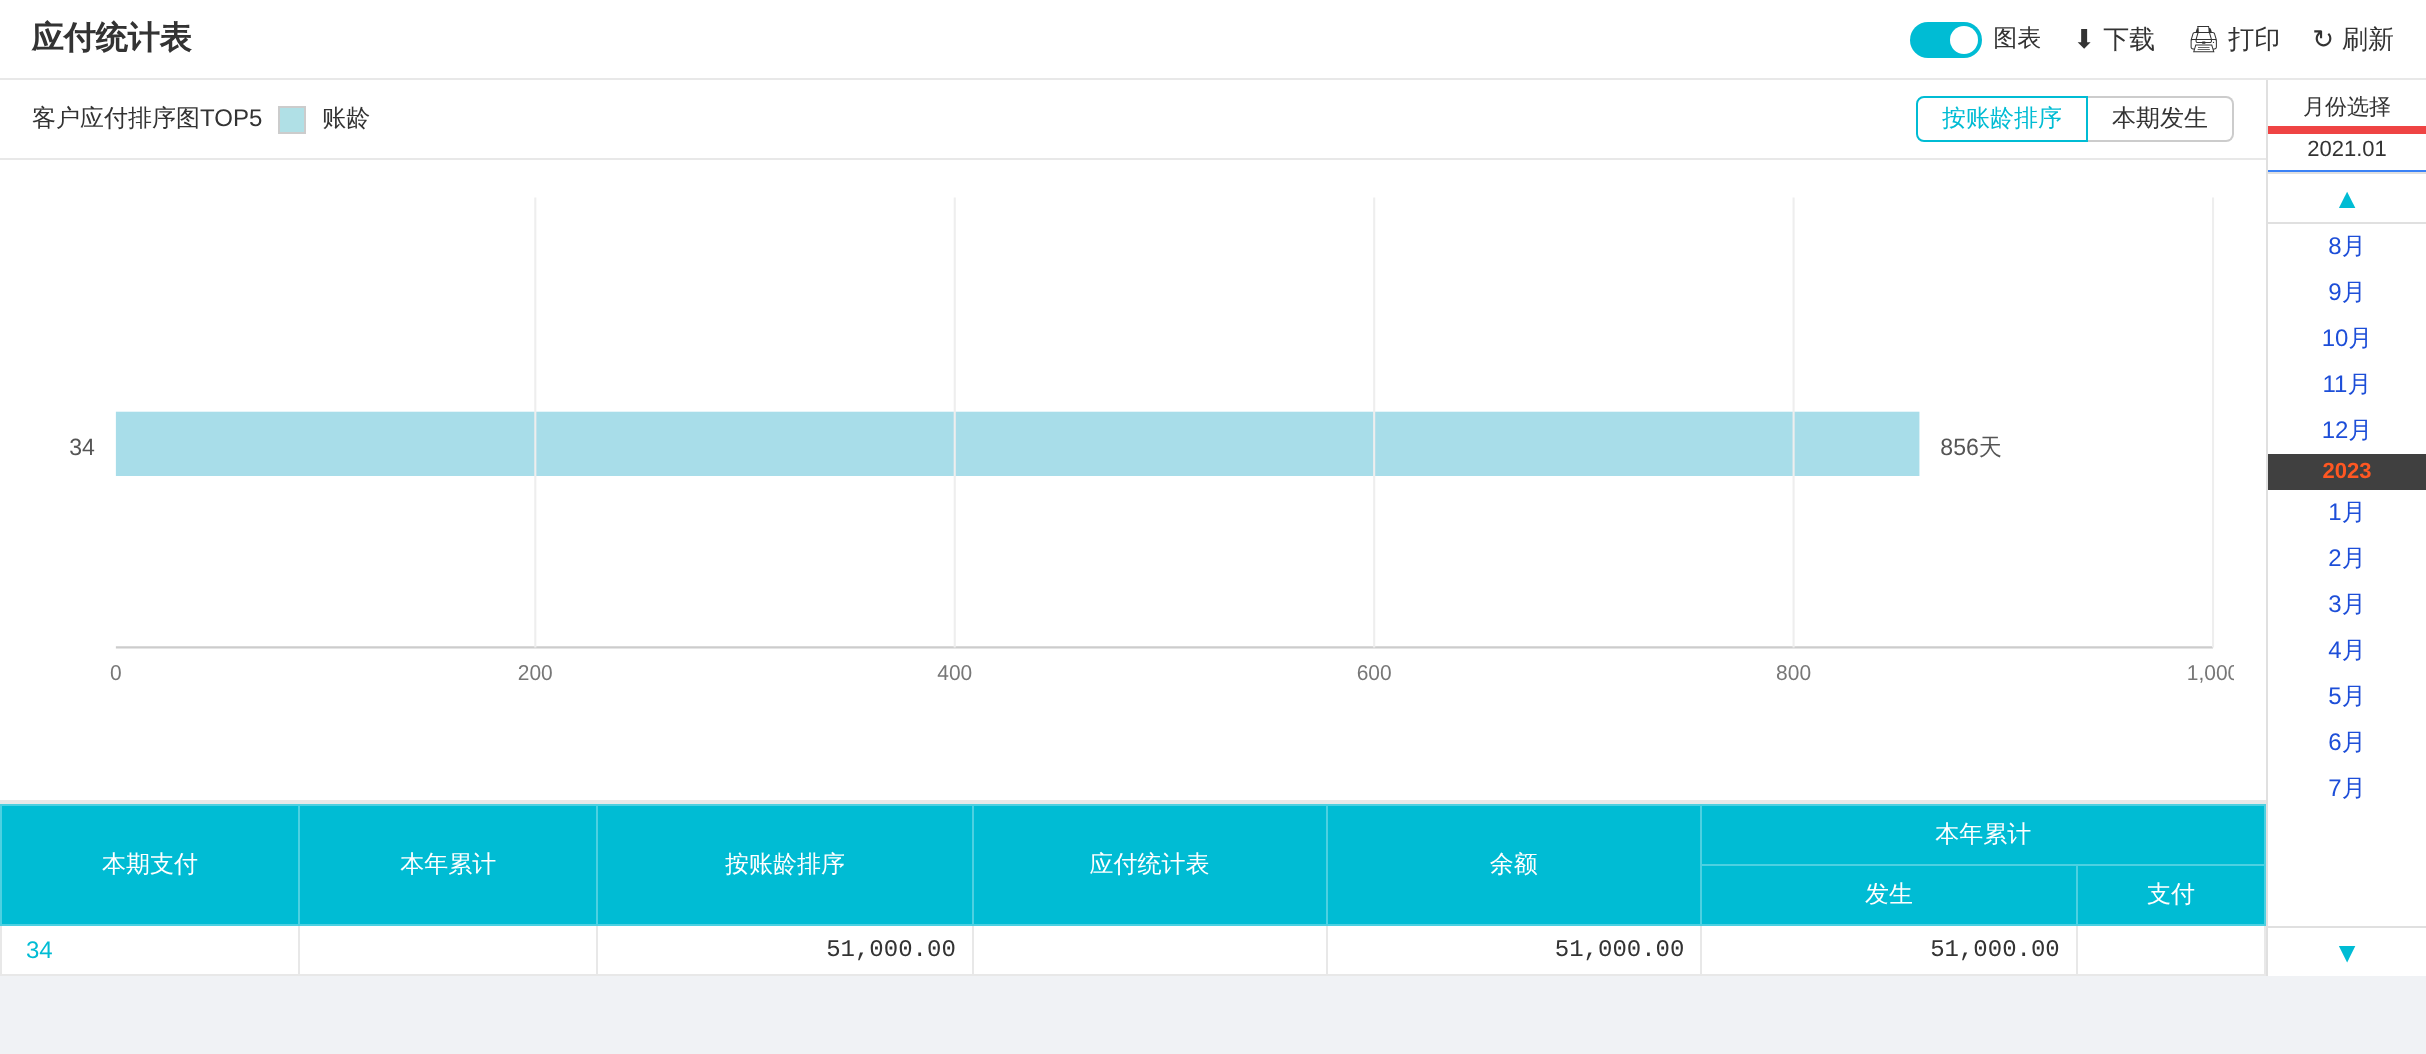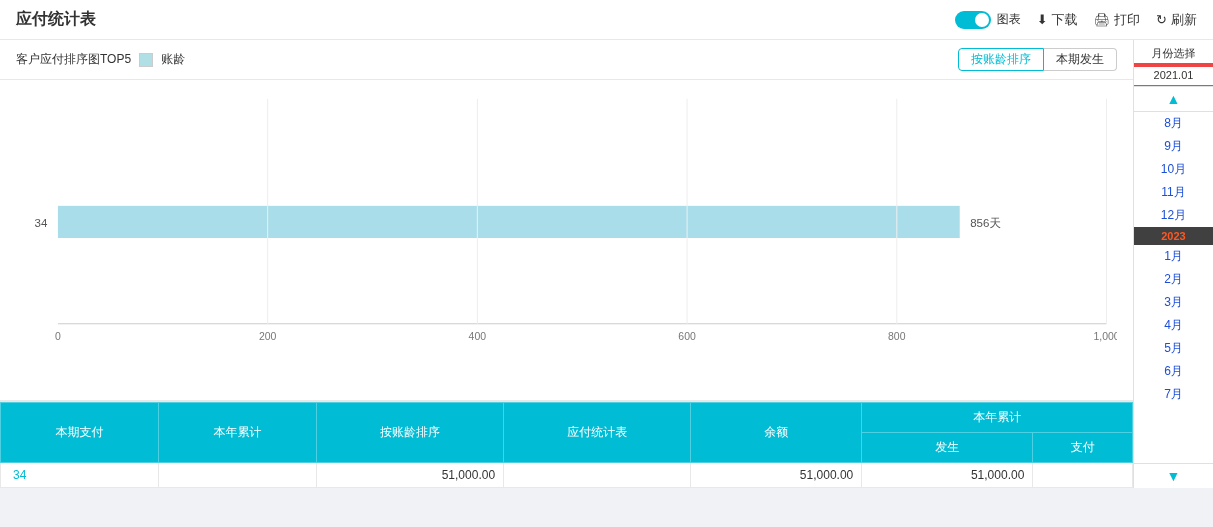--- a/index.html
+++ b/index.html
@@ -35,21 +35,21 @@
     
     .chart-canvas { flex: 1; padding: 8px 16px; position: relative; }
     .bar-chart { width: 100%; height: 300px; position: relative; }
     .bar-chart svg { width: 100%; height: 100%; }
 
     
     .table-area { border-top: 2px solid #e8e8e8; }
     .data-table { width: 100%; border-collapse: collapse; font-size: 12px; }
     .data-table th { background: #00bcd4; color: #fff; text-align: center; padding: 6px 8px; border: 1px solid #4dd0e1; font-weight: normal; }
     .data-table td { text-align: center; padding: 5px 8px; border: 1px solid #e8e8e8; color: #333; }
-    .data-table td.align-right { text-align: right; }
+    .data-table td.align-right { text-align: right; font-family: Liberation Mono, monospace; }
     .data-table td.link { color: #00bcd4; cursor: pointer; text-align: left; padding-left: 12px; }
     .th-group { text-align: center; margin-top: 20px; }
 
     
     .right-sidebar { width: 80px; border-left: 1px solid #e0e0e0; background: #fff; display: flex; flex-direction: column; overflow: hidden; position: relative; }
     .sidebar-label { font-size: 11px; color: #333; text-align: center; padding: 6px 4px 2px; border-bottom: 4px solid #ef4444; }
     .sidebar-date { font-size: 11px; color: #333; text-align: center; padding: 2px 4px 4px; border-bottom: 1px solid #3b82f6; }
     .sidebar-scroll { flex: 1; overflow: hidden; position: relative; }
     .month-list { list-style: none; }
     .month-item { text-align: center; padding: 3px 4px; font-size: 12px; color: #1d4ed8; cursor: pointer; }

